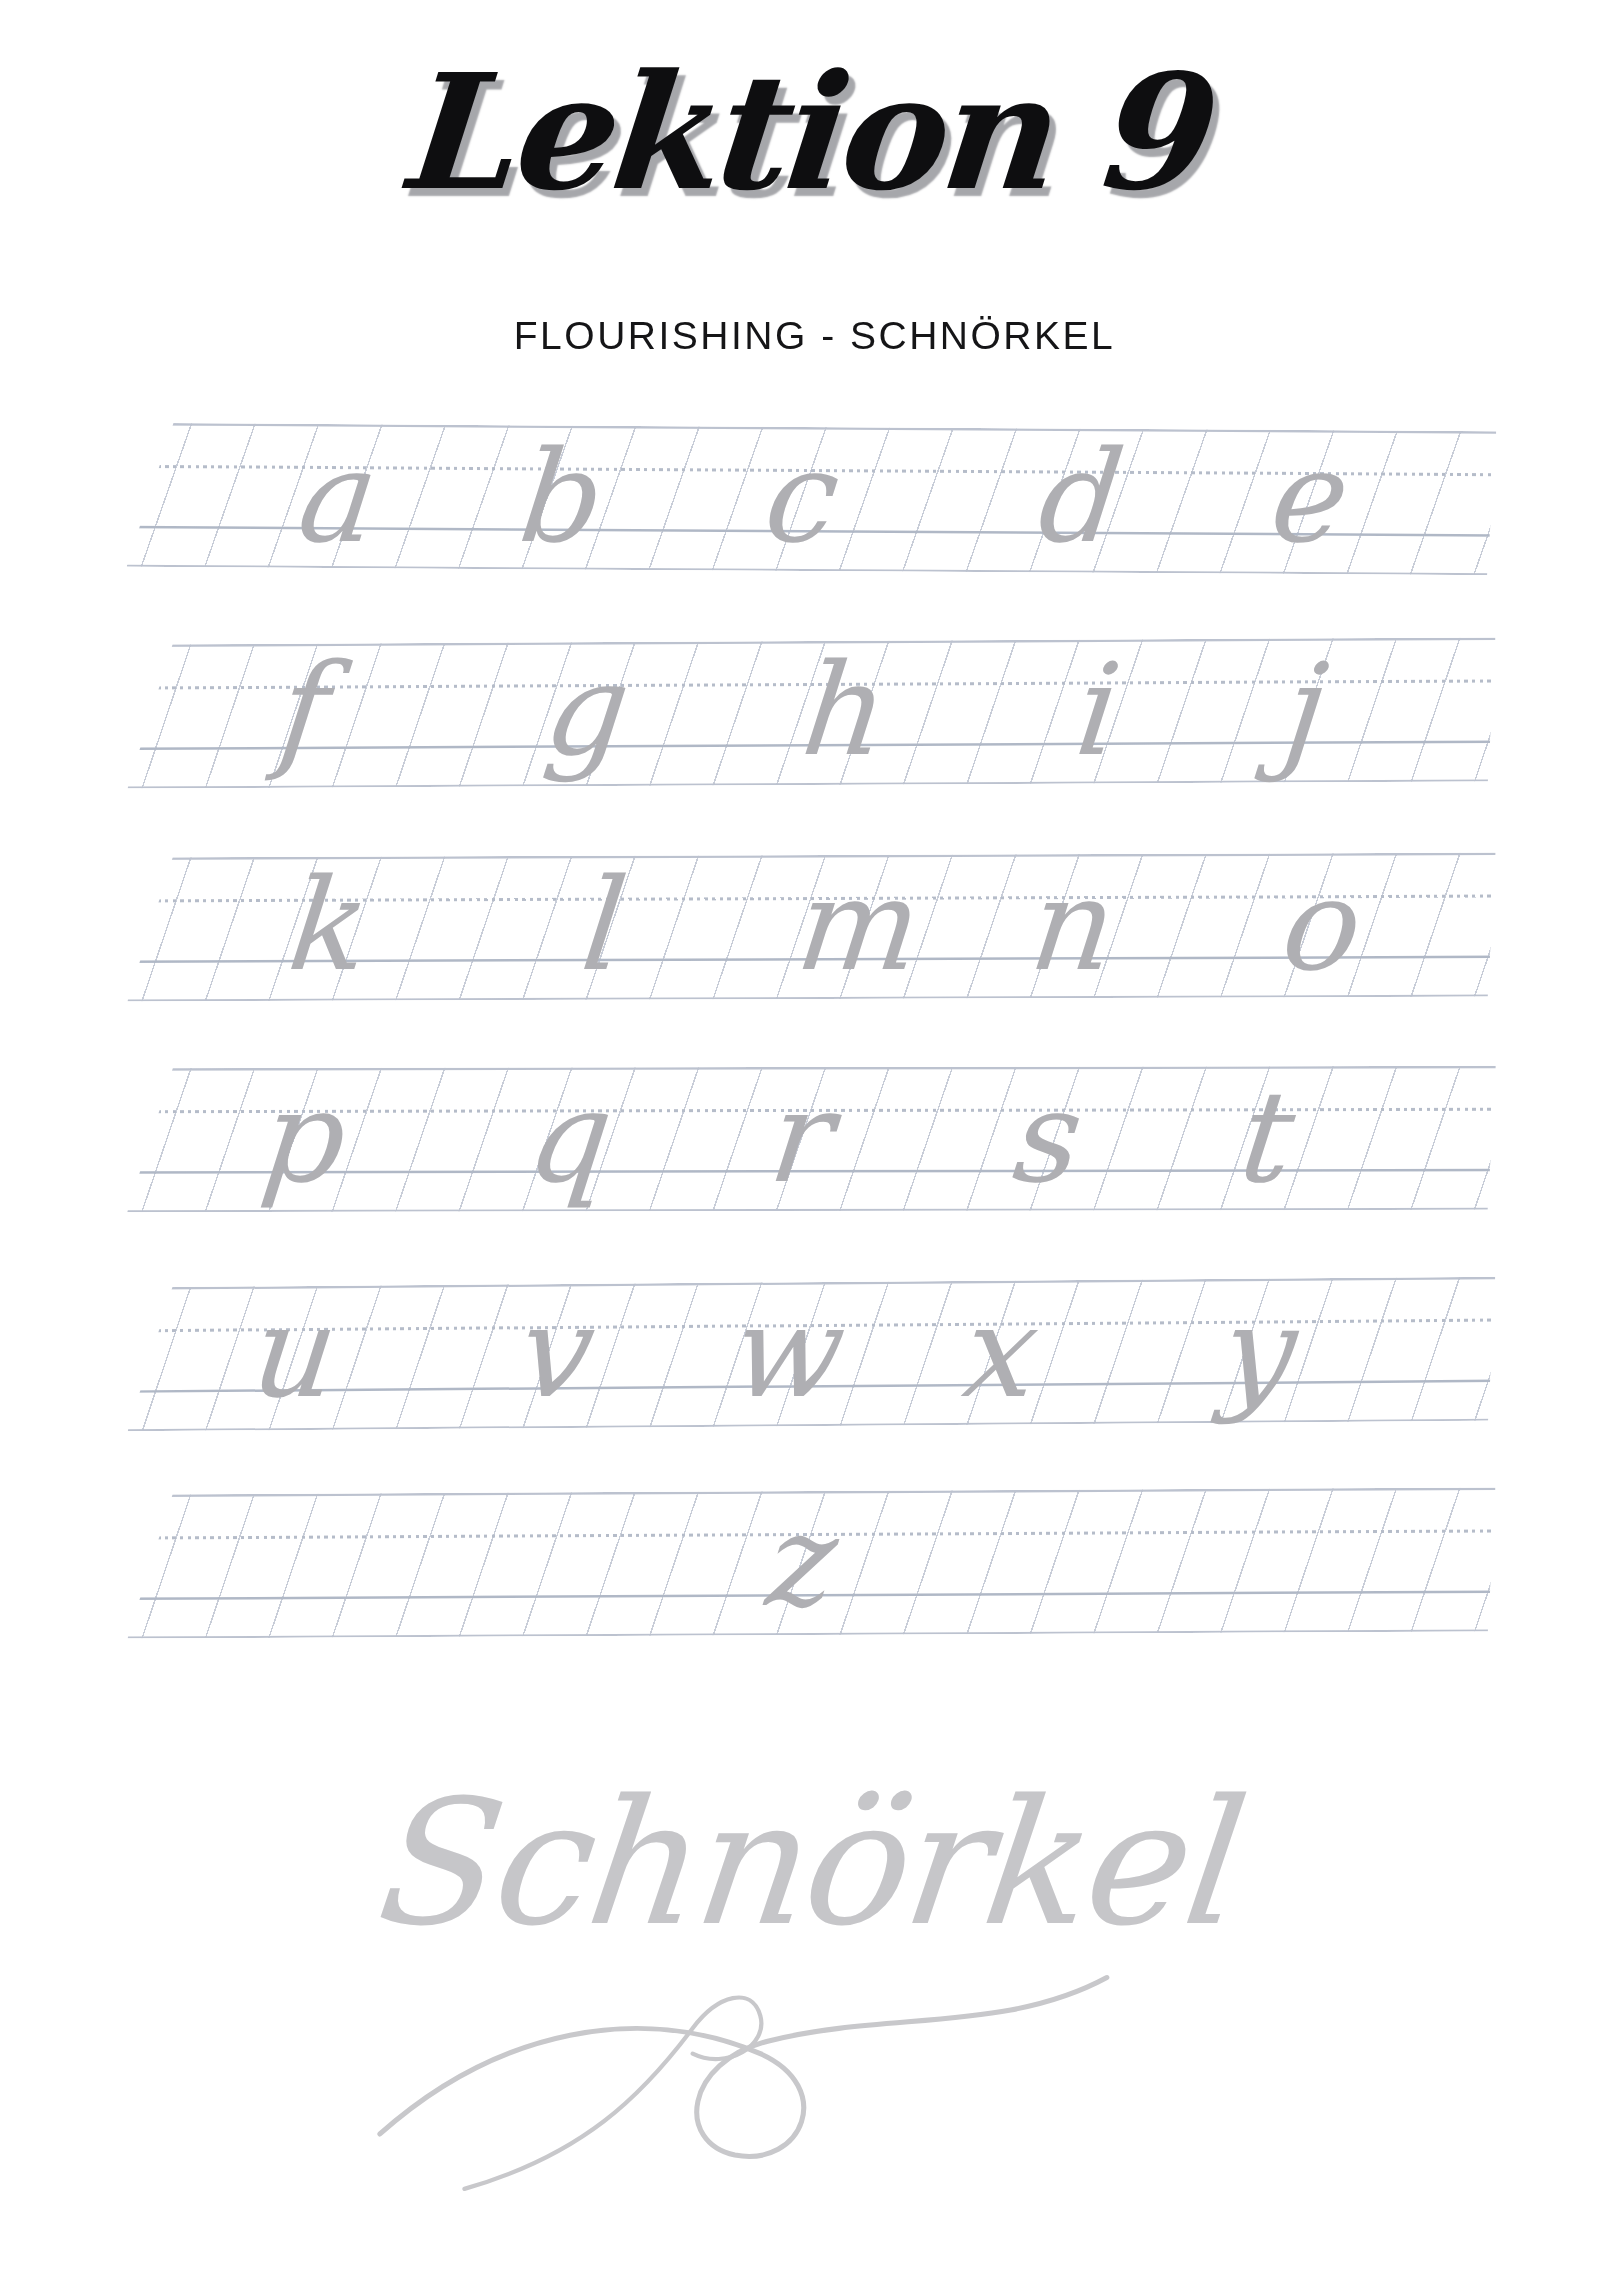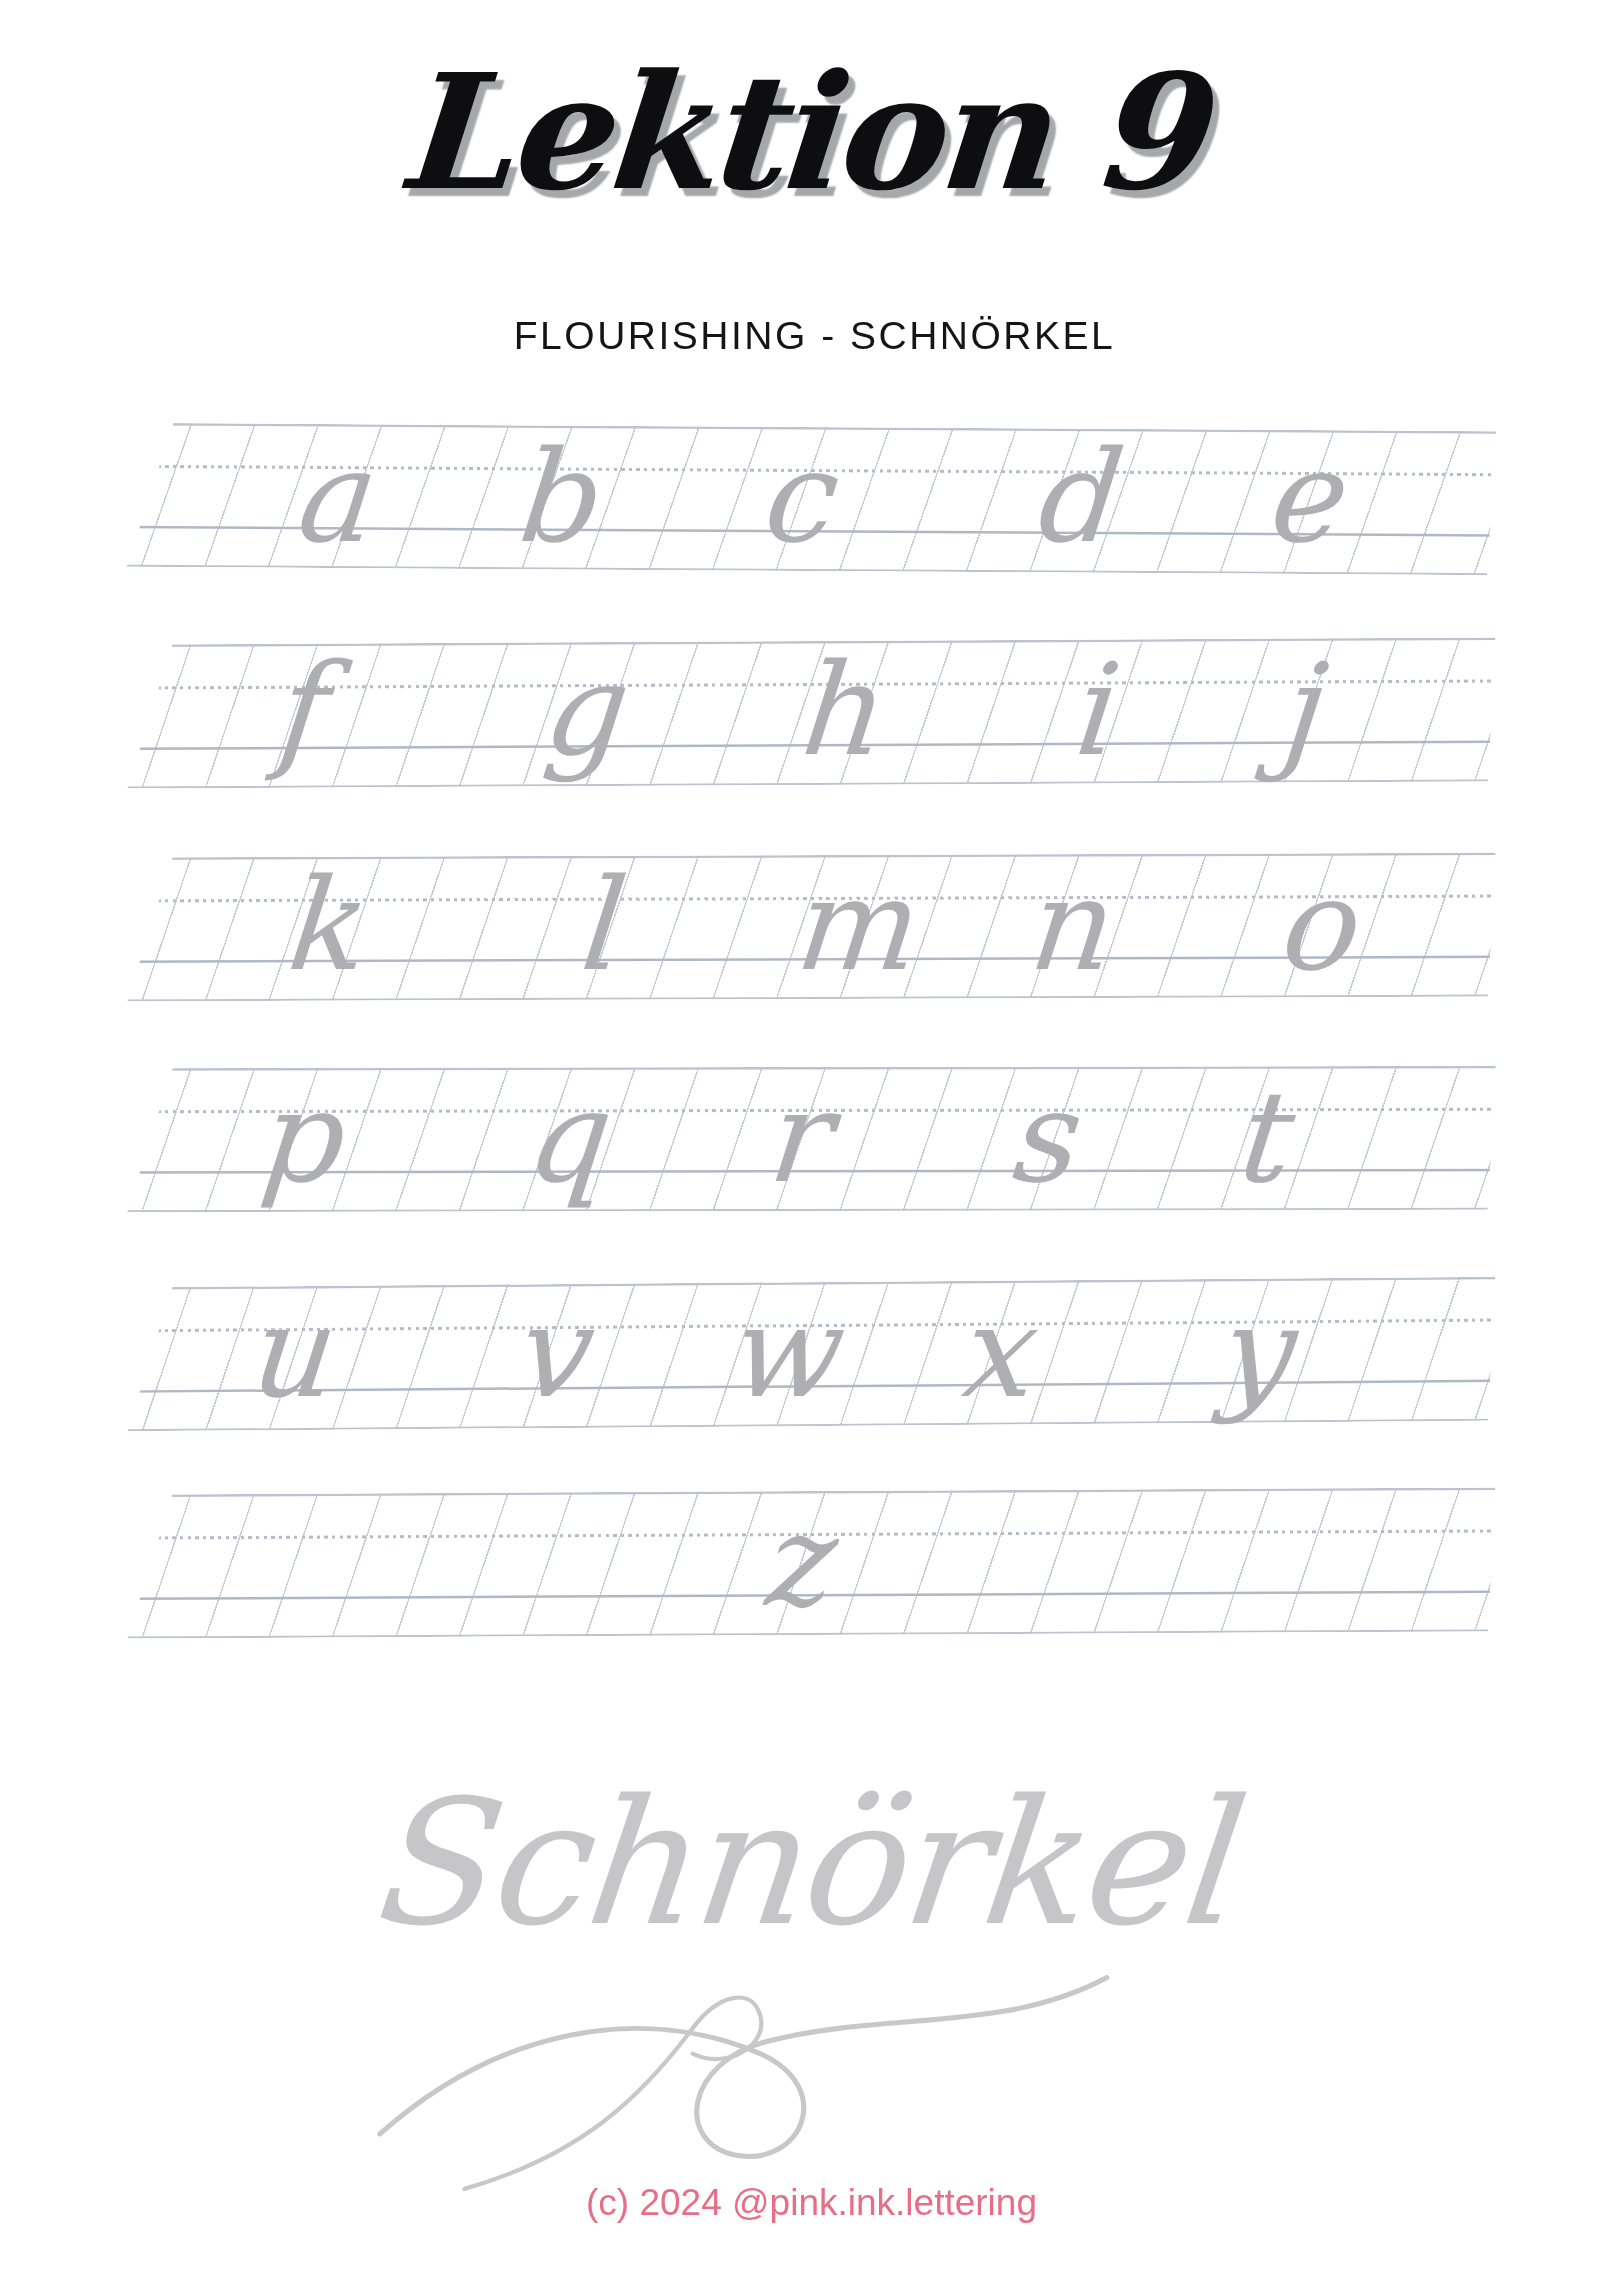--- a/index.html
+++ b/index.html
@@ -141,16 +141,15 @@
 
   <div class="word">
     <span class="script">Schnörkel</span>
   </div>
 
   <svg class="swash" viewBox="0 0 950 300" fill="none" xmlns="http://www.w3.org/2000/svg">
     <path d="M20 215 C 160 90, 330 60, 470 120 C 560 160, 520 255, 440 240 C 370 225, 380 130, 480 105 C 620 70, 760 95, 880 30" stroke="#c8c8cb" stroke-width="6" stroke-linecap="round"></path>
     <path d="M120 280 C 260 240, 330 170, 390 90 C 420 50, 460 40, 470 75 C 480 110, 430 140, 390 120" stroke="#c8c8cb" stroke-width="5" stroke-linecap="round"></path>
   </svg>
 
-  <div class="footer" style="color: rgb(230, 110, 135);">(c) 2024 @pink.ink.lettering</div>
 
 </div>
 
 
 </body></html>

